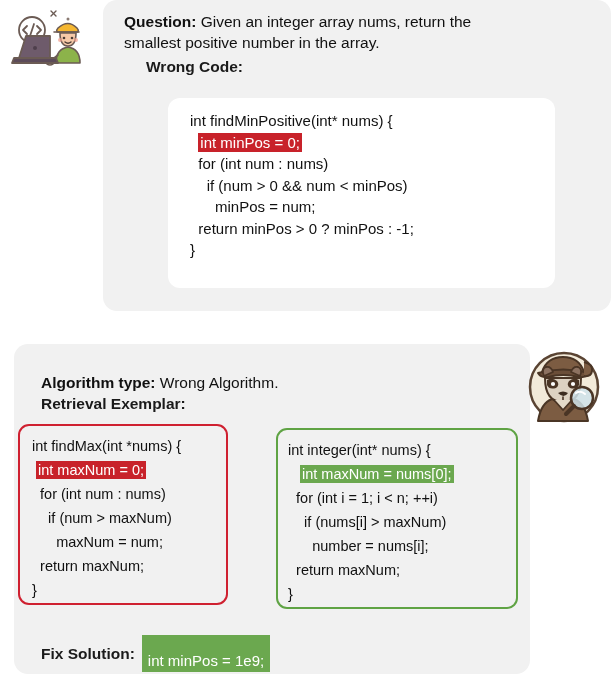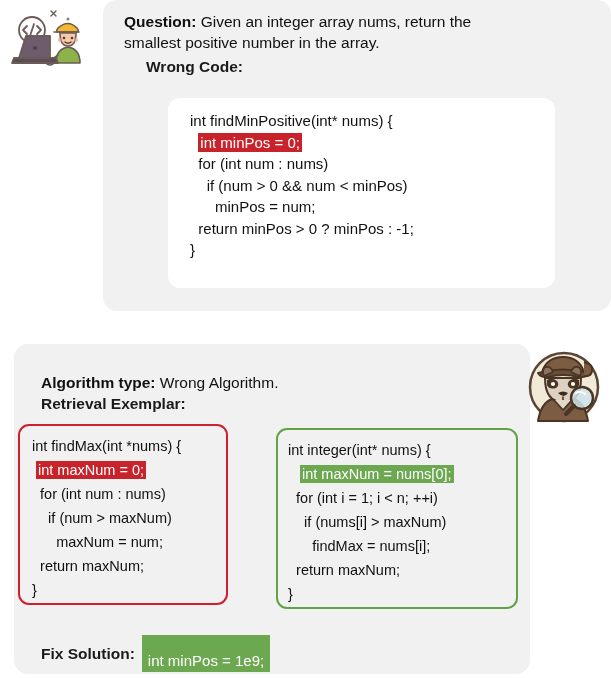--- a/index.html
+++ b/index.html
@@ -207,21 +207,21 @@
 <span>      maxNum = num;</span>
 <span>  return maxNum;</span>
 <span>}</span></div>
   </div>
 
 <div id="exemplar-right-box">
     <div class="code"><span>int integer(int* nums) {</span>
 <span> </span><span class="hl-green">int maxNum = nums[0];</span>
 <span>  for (int i = 1; i &lt; n; ++i)</span>
 <span>    if (nums[i] &gt; maxNum)</span>
-<span>      findMax = nums[i];</span>
+<span>      number = nums[i];</span>
 <span>  return maxNum;</span>
 <span>}</span></div>
   </div>
 
 <div id="fix-solution-row">
   <span id="fix-solution-label">Fix Solution:</span>
   <span id="fix-solution-code">int minPos = 1e9;</span>
 </div>
 
 <svg id="coder-avatar" viewBox="0 0 92 66">

